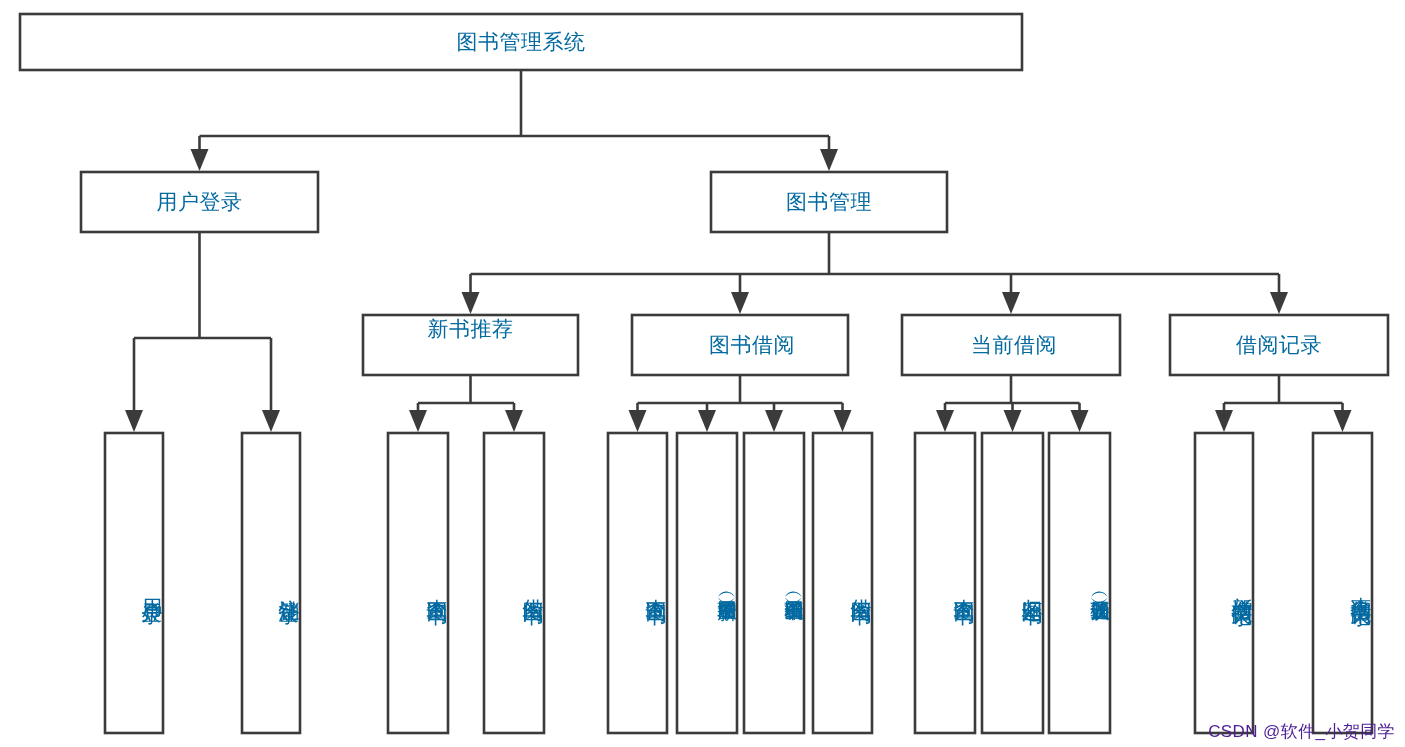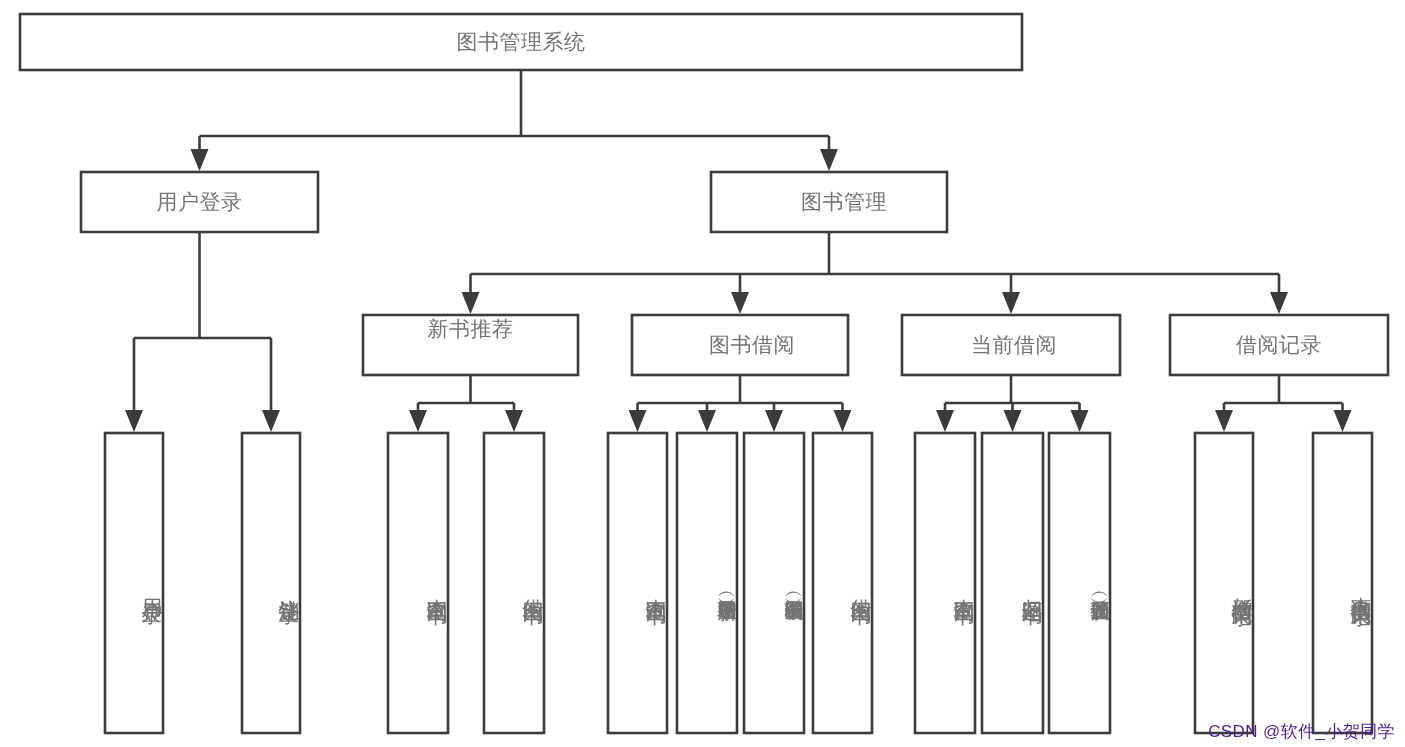--- a/index.html
+++ b/index.html
@@ -40,21 +40,21 @@
   }
   .arrow-head {
     fill: #3b3b3b;
     stroke: none;
   }
   .node-label {
     position: absolute;
     display: flex;
     align-items: center;
     justify-content: center;
-    color: #737373;
+    color: #0369a1;
     font-family: "Liberation Sans", "DejaVu Sans", sans-serif;
     text-align: center;
     box-sizing: border-box;
     pointer-events: none;
     white-space: nowrap;
   }
   .label-h {
     font-size: 21px;
     letter-spacing: 0.5px;
   }
@@ -156,21 +156,21 @@
         <rect x="982" y="433" width="61" height="300" class="node-rect"></rect>
         <rect x="1049" y="433" width="61" height="300" class="node-rect"></rect>
         <rect x="1195" y="433" width="58" height="300" class="node-rect"></rect>
         <rect x="1313" y="433" width="59" height="300" class="node-rect"></rect>
       </g>
   </svg>
 
   <div id="labels-layer">
       <div class="node-label label-h" style="left: 20px; top: 14px; width: 1002px; height: 56px;">图书管理系统</div>
       <div class="node-label label-h" style="left: 81px; top: 172px; width: 237px; height: 60px;">用户登录</div>
-      <div class="node-label label-h" style="left: 711px; top: 172px; width: 236px; height: 60px; margin-left: 15px;">图书管理</div>
+      <div class="node-label label-h" style="left: 711px; top: 172px; width: 236px; height: 60px;">图书管理</div>
       <div class="node-label label-h" style="left: 363px; top: 299px; width: 215px; height: 60px;">新书推荐</div>
       <div class="node-label label-h" style="left: 632px; top: 315px; width: 240px; height: 60px;">图书借阅</div>
       <div class="node-label label-h" style="left: 900px; top: 315px; width: 228px; height: 60px;">当前借阅</div>
       <div class="node-label label-h" style="left: 1170px; top: 315px; width: 218px; height: 60px;">借阅记录</div>
       <div class="node-label label-v" style="left: 105px; top: 433px; width: 58px; height: 300px; align-items: flex-start; padding-top: 6px;">用户登录</div>
       <div class="node-label label-v" style="left: 242px; top: 433px; width: 58px; height: 300px; align-items: flex-start; padding-top: 6px;">注销登录</div>
       <div class="node-label label-v" style="left: 388px; top: 433px; width: 60px; height: 300px; align-items: flex-start; padding-top: 6px;">查询图书</div>
       <div class="node-label label-v" style="left: 484px; top: 433px; width: 60px; height: 300px; align-items: flex-start; padding-top: 6px;">借阅图书</div>
       <div class="node-label label-v" style="left: 608px; top: 433px; width: 59px; height: 300px; align-items: flex-start; padding-top: 6px;">查询图书</div>
       <div class="node-label label-v" style="left: 677px; top: 433px; width: 60px; height: 300px; align-items: flex-start; padding-top: 6px; font-size: 19px; letter-spacing: 0px;">新增图书（管理员）</div>

